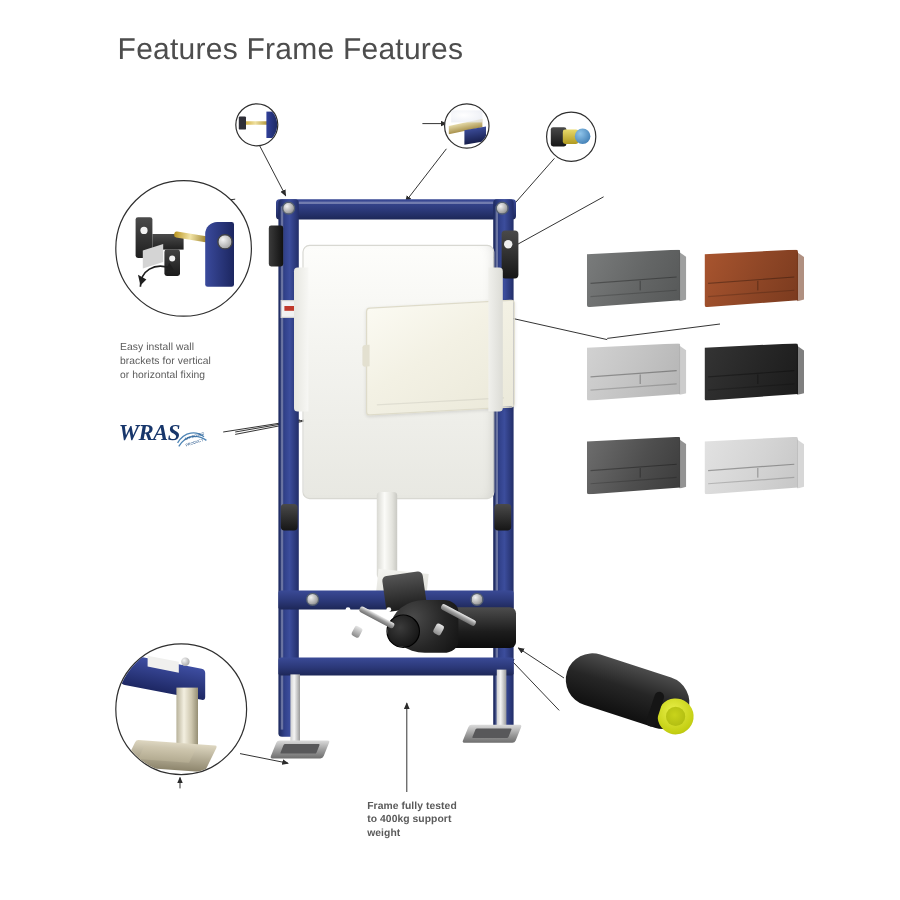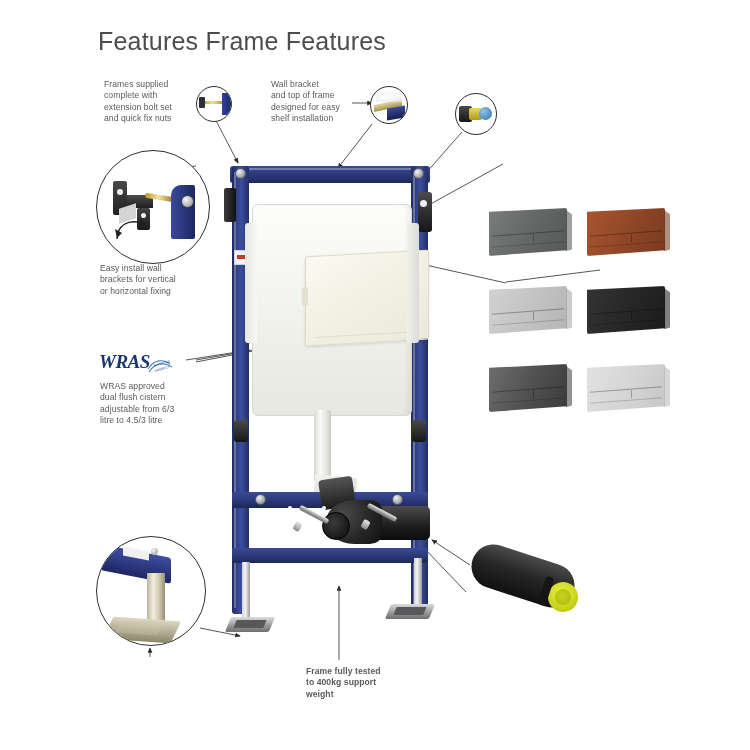--- a/index.html
+++ b/index.html
@@ -241,39 +241,27 @@
       <path d="M470,565 L432,540"></path>
     </g>
     <g stroke="#2b2b2b" stroke-width="0.8" fill="none">
 
       <path d="M186,360 L250,350"></path>
       <path d="M600,270 L506,282"></path>
       <path d="M178,168 L196,166"></path>
     </g>
   </svg>
 
-  <div class="abs note" style="left:104px;top:79px;width:96px;">Frames supplied
-complete with
-extension bolt set
-and quick fix nuts</div>
-
-  <div class="abs note" style="left:271px;top:79px;width:104px;">Wall bracket
-and top of frame
-designed for easy
-shelf installation</div>
-
-
-  <div class="abs note" style="left:100px;top:263px;width:112px;">Easy install wall
+
+
+
+  <div class="abs note" style="left:100px;top:284px;width:112px;">Easy install wall
 brackets for vertical
 or horizontal fixing</div>
 
-  <div class="abs note" style="left:100px;top:381px;width:112px;">WRAS approved
-dual flush cistern
-adjustable from 6/3
-litre to 4.5/3 litre</div>
 
 
   <div class="abs note" style="left:306px;top:666px;width:100px;font-weight:bold;">Frame fully tested
 to 400kg support
 weight</div>
 
 
 
   <div id="wras-logo">
     <div id="wras-wordmark">WRAS</div>

